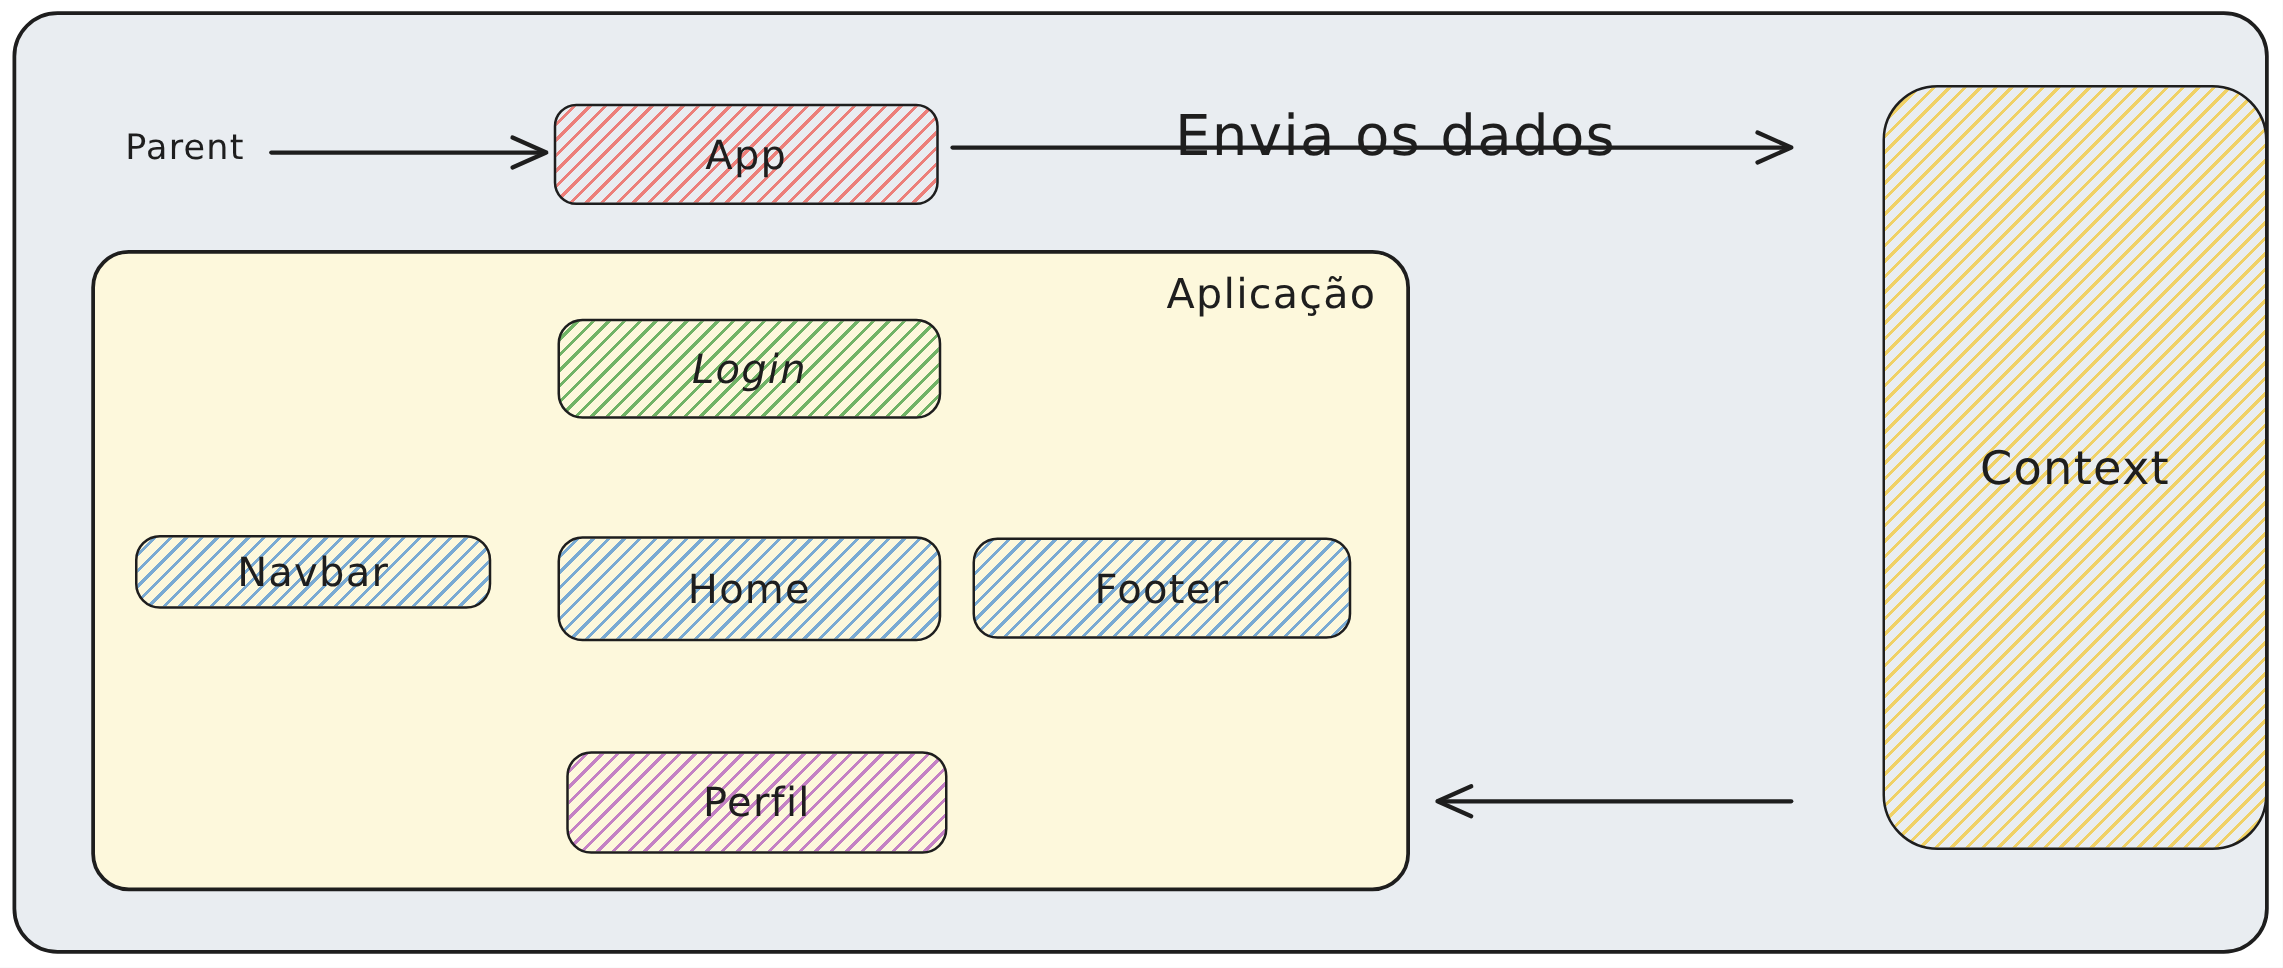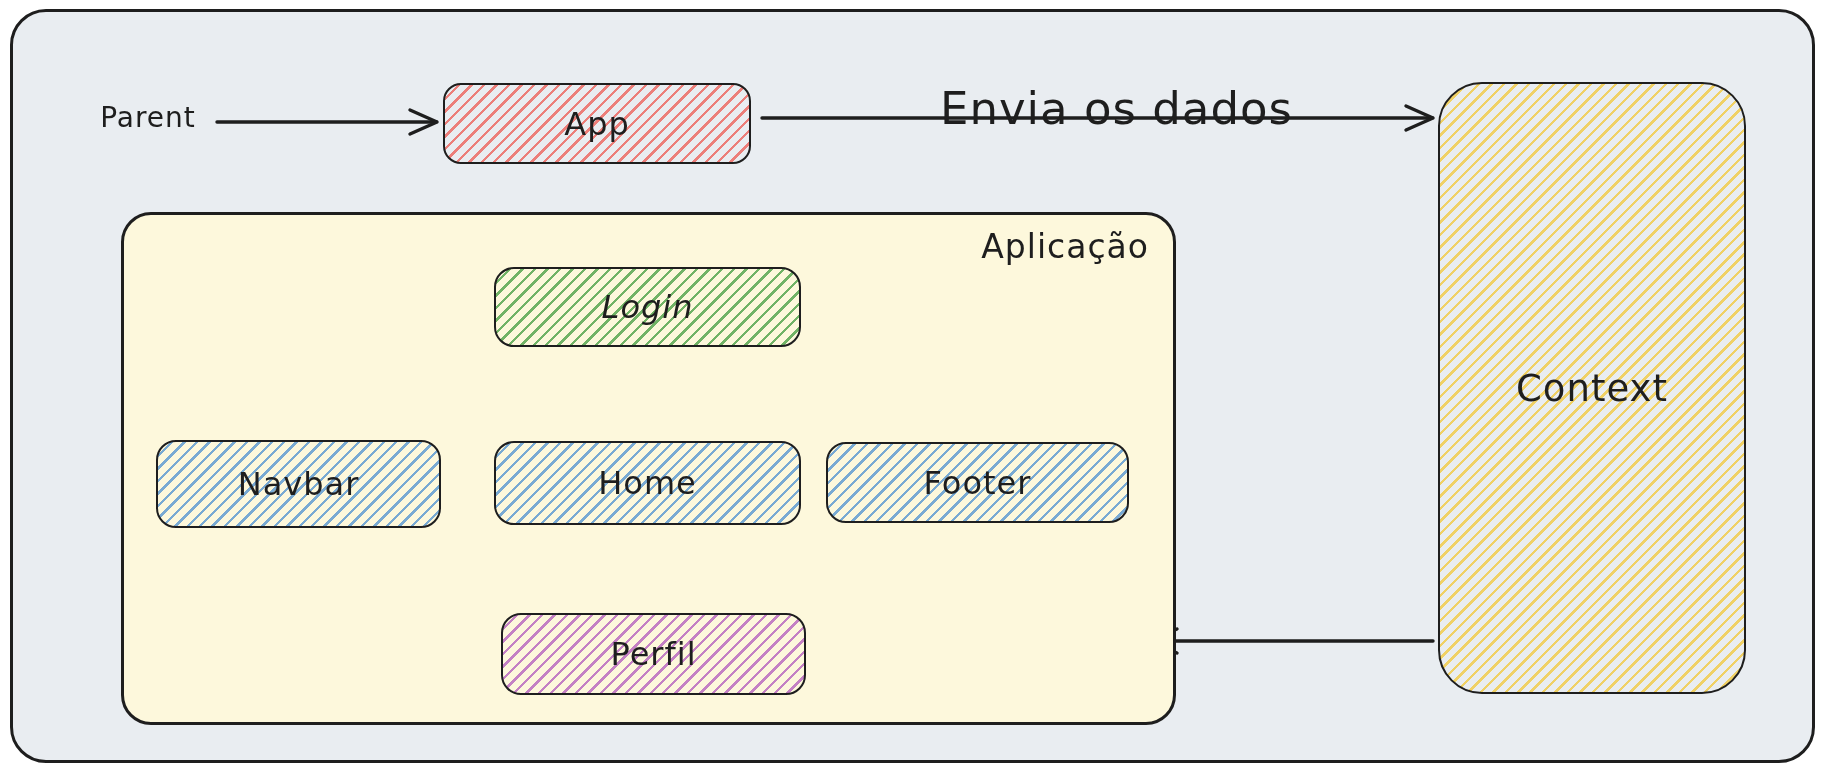--- a/index.html
+++ b/index.html
@@ -57,46 +57,45 @@
     position: absolute;
     font-size: 28px;
     letter-spacing: 1px;
     text-align: center;
     white-space: nowrap;
     line-height: 42px;
   }
 
   
   #app-node     { left: 443px; top: 83px;  width: 308px; height: 81px; border-radius: 18px; }
-  #context-node { left: 1438px; top: 68px; width: 308px; height: 612px; border-radius: 44px; margin-top: 14px; }
+  #context-node { left: 1506px; top: 68px; width: 308px; height: 612px; border-radius: 44px; }
   #context-node .node-label { font-size: 37px; }
 
   #parent-label      { left: 78px;  top: 97px;  width: 140px; }
   #envia-label       { left: 940px; top: 64px;  width: 320px; font-size: 45px; margin-top: 24px; }
   #compartilha-label { left: 1175px; top: 571px; width: 260px; font-size: 35px; }
 
   
   #aplicacao-container {
     position: absolute;
-    left: 73px; top: 212px;
+    left: 73px; top: 200px;
     width: 1055px; height: 513px;
     background: var(--container-bg, #fdf8dc);
     border: 3.2px solid var(--ink, #1e1e1e);
     border-radius: 30px;
-    margin-left: 48px;
   }
   #aplicacao-title {
     position: absolute;
     right: 24px; top: 12px;
     font-size: 33px;
     letter-spacing: 1px;
   }
 
   #login-node  { left: 370px; top: 52px;  width: 307px; height: 80px; font-style: italic; }
-  #navbar-node { left: 32px;  top: 225px; width: 285px; height: 88px; }
+  #navbar-node { left: 32px;  top: 225px; width: 285px; height: 59px; }
   #home-node   { left: 370px; top: 226px; width: 307px; height: 84px; }
   #footer-node { left: 702px; top: 227px; width: 303px; height: 81px; }
   #perfil-node { left: 377px; top: 398px; width: 305px; height: 82px; }
 
   #arrows {
     position: absolute;
     left: 0; top: 0;
     width: 1826px; height: 774px;
     pointer-events: none;
   }

